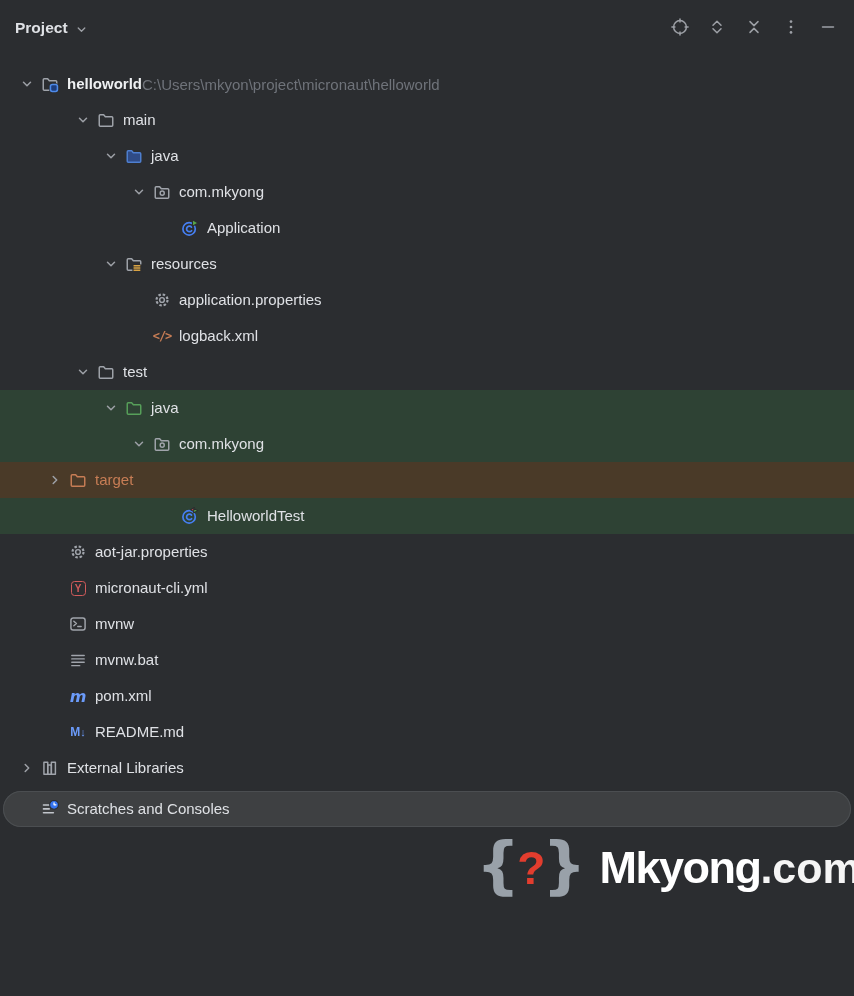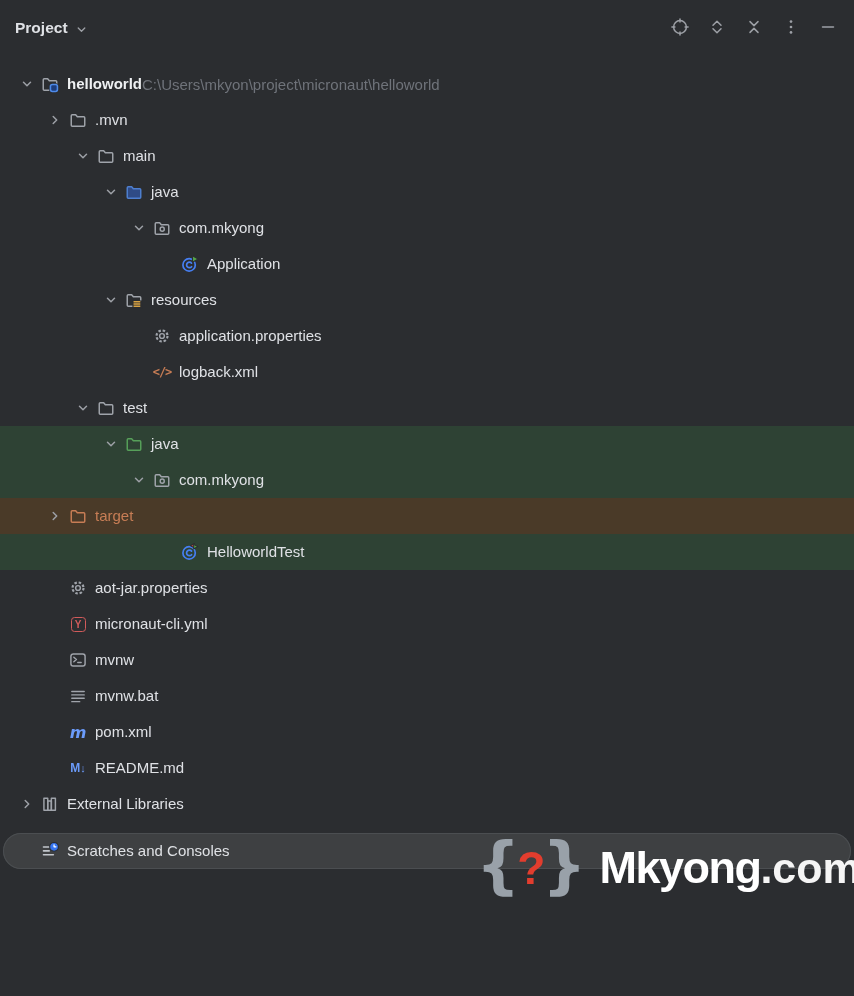--- a/index.html
+++ b/index.html
@@ -28,21 +28,21 @@
        padding-left:calc(14px + var(--lvl) * 28px)}
   .chev{width:26px;height:18px;display:inline-flex;align-items:center;justify-content:center;flex:none}
   .icon{width:20px;height:18px;display:inline-flex;align-items:center;justify-content:center;margin-right:7px;flex:none}
   .label{line-height:1.2}
   .bold{font-weight:700;color:var(--text-bright)}
   .secondary{color:var(--text-secondary)}
   .c-orange{color:var(--orange)}
   .c-ignored{color:var(--ignored)}
   .bg-green{background:var(--row-green)}
   .bg-excluded{background:var(--row-excluded)}
-  .bg-selected{background:var(--row-selected);margin:11px 3px;border-radius:18px;
+  .bg-selected{background:var(--row-selected);margin:5px 3px;border-radius:18px;
                padding-left:calc(11px + var(--lvl) * 28px);
                box-shadow:inset 0 0 0 1px #4b4e51}
   
   .watermark{position:absolute;left:476px;top:833px;height:70px;display:flex;align-items:center;
              gap:13px;pointer-events:none;user-select:none}
   .wm-mark{display:flex;align-items:center;font-weight:700;line-height:1}
   .wm-brace{font-size:62px;color:#99a1a9;font-family:"DejaVu Sans",sans-serif;line-height:.85;margin-top:-6px}
   .wm-q{font-size:46px;color:#e23d2e;margin:0 -3px;font-weight:700}
   .wm-text{display:flex;align-items:center}
   .wm-bold{font-size:45px;font-weight:700;color:#ffffff;letter-spacing:-1.5px}
@@ -110,33 +110,20 @@
       <span class="icon">
         <svg width="18" height="18" viewBox="0 0 16 16">
           <path d="M2 12.7V4.2c0-.5.4-.9.9-.9h3l1.5 1.8h5.7c.5 0 .9.4.9.9v6.7c0 .5-.4.9-.9.9H2.9a.9.9 0 0 1-.9-.9z" fill="none" stroke="#a0a4ab" stroke-width="1.3" stroke-linejoin="round"></path>
           <rect x="7.3" y="7.3" width="8.4" height="8.4" rx="2.4" fill="#2b2d30"></rect>
           <rect x="8.4" y="8.4" width="6.2" height="6.2" rx="1.7" fill="#1d3d7c" stroke="#4e8ae8" stroke-width="1.4"></rect>
         </svg>
       </span>
       <span class="label bold">helloworld</span>
       <span class="secondary">C:\Users\mkyon\project\micronaut\helloworld</span>
     </div>
-    <div class="row" style="--lvl: 1;">
-      <span class="chev">
-        <svg width="16" height="16" viewBox="0 0 16 16">
-          <path d="M6.2 4.5L9.7 8l-3.5 3.5" fill="none" stroke="#9da0a6" stroke-width="1.5" stroke-linecap="round" stroke-linejoin="round"></path>
-        </svg>
-      </span>
-      <span class="icon">
-        <svg width="18" height="18" viewBox="0 0 16 16">
-          <path d="M2 12.7V4.2c0-.5.4-.9.9-.9h3l1.5 1.8h5.7c.5 0 .9.4.9.9v6.7c0 .5-.4.9-.9.9H2.9a.9.9 0 0 1-.9-.9z" fill="none" stroke="#a0a4ab" stroke-width="1.3" stroke-linejoin="round"></path>
-        </svg>
-      </span>
-      <span class="label">.mvn</span>
-    </div>
     <div class="row" style="--lvl: 2;">
       <span class="chev">
         <svg width="16" height="16" viewBox="0 0 16 16">
           <path d="M4.5 6.2L8 9.7l3.5-3.5" fill="none" stroke="#9da0a6" stroke-width="1.5" stroke-linecap="round" stroke-linejoin="round"></path>
         </svg>
       </span>
       <span class="icon">
         <svg width="18" height="18" viewBox="0 0 16 16">
           <path d="M2 12.7V4.2c0-.5.4-.9.9-.9h3l1.5 1.8h5.7c.5 0 .9.4.9.9v6.7c0 .5-.4.9-.9.9H2.9a.9.9 0 0 1-.9-.9z" fill="none" stroke="#a0a4ab" stroke-width="1.3" stroke-linejoin="round"></path>
         </svg>

